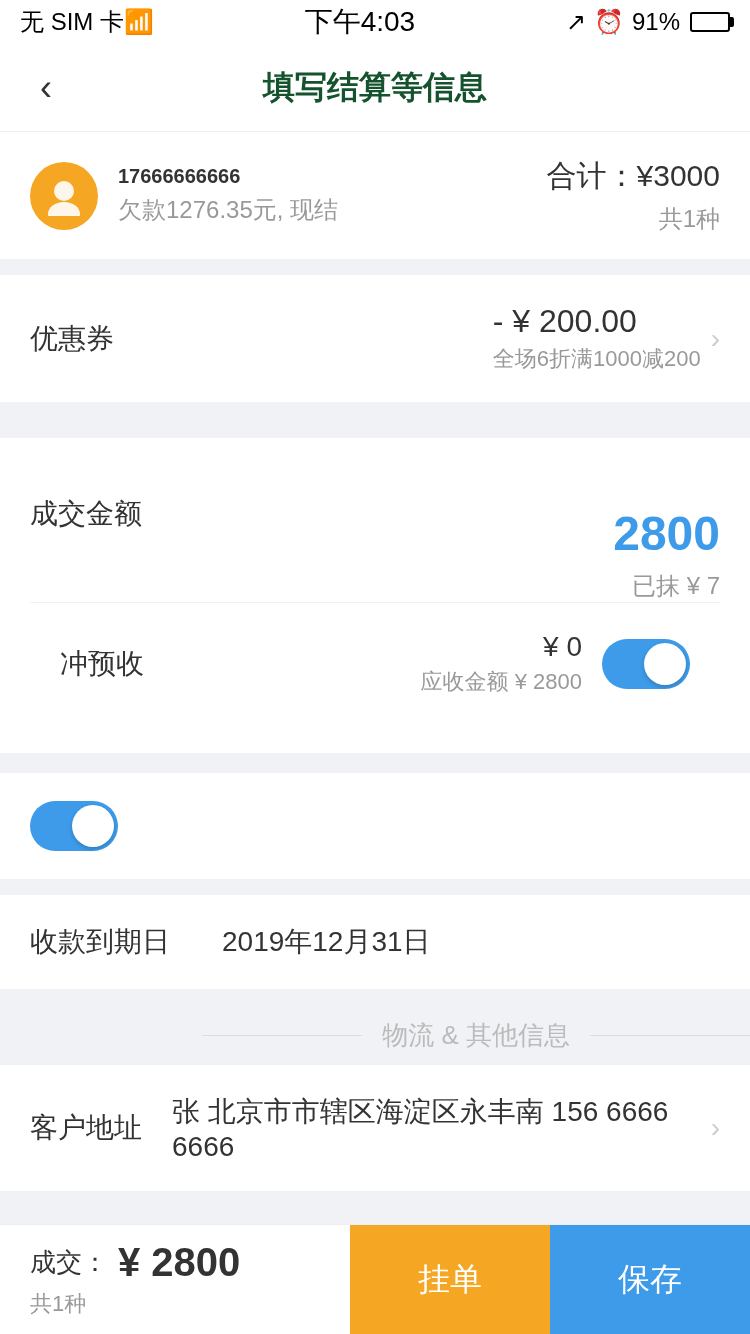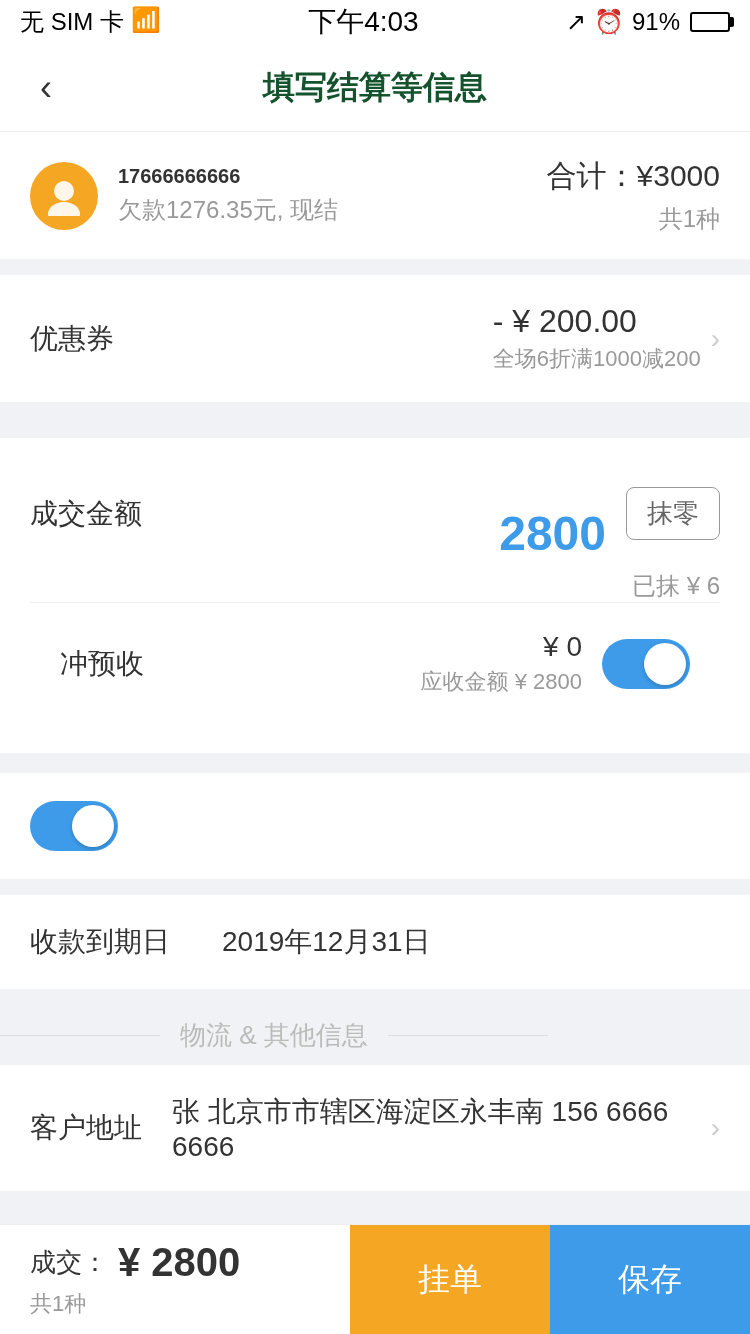--- a/index.html
+++ b/index.html
@@ -19,21 +19,21 @@
       width: 100%;
       height: 44px;
       background: #fff;
       display: flex;
       align-items: center;
       justify-content: space-between;
       padding: 0 20px;
       font-size: 24px;
       color: #000;
     }
-    .status-left { display: flex; align-items: flex-start; gap: 7px; }
+    .status-left { display: flex; align-items: center; gap: 0; }
     .status-center { font-size: 28px; font-weight: 500; }
     .status-right { display: flex; align-items: center; gap: 8px; font-size: 24px; }
     .battery-bar {
       display: inline-block;
       width: 40px;
       height: 20px;
       border: 2px solid #000;
       border-radius: 3px;
       position: relative;
       margin-left: 2px;
@@ -216,21 +216,21 @@
     .due-row { display: flex; align-items: center; gap: 20px; }
     .due-label { font-size: 28px; color: #333; }
     .due-date { font-size: 28px; color: #333; margin-left: 32px; }
 
     
     .logistics-divider {
       background: #f0f2f5;
       height: 60px;
       display: flex;
       align-items: center;
-      justify-content: flex-start;
+      justify-content: flex-end;
       margin-bottom: 0;
     }
     .logistics-text {
       font-size: 26px;
       color: #bbb;
       display: flex;
       align-items: center;
       gap: 20px;
     }
     .logistics-line {
@@ -354,25 +354,24 @@
   </div>
 </div>
 
 <div class="divider-section"></div>
 
 <div class="amount-section section">
   <div class="amount-row">
     <span class="amount-label">成交金额</span>
     <div class="amount-right">
       <span class="amount-value">2800</span>
-      <button class="round-btn">抹零</button>
     </div>
   </div>
   <div style="text-align: right;">
-    <span class="amount-sub">已抹  ¥ 6</span>
+    <span class="amount-sub">已抹  ¥ 7</span>
   </div>
 
   <div class="toggle-row">
     <span class="toggle-label">冲预收</span>
     <div class="toggle-right">
       <div class="toggle-amount">
         <div class="toggle-amount-val">¥ 0</div>
         <div class="toggle-amount-sub">应收金额 ¥ 2800</div>
       </div>
       <div class="toggle-switch blue">

